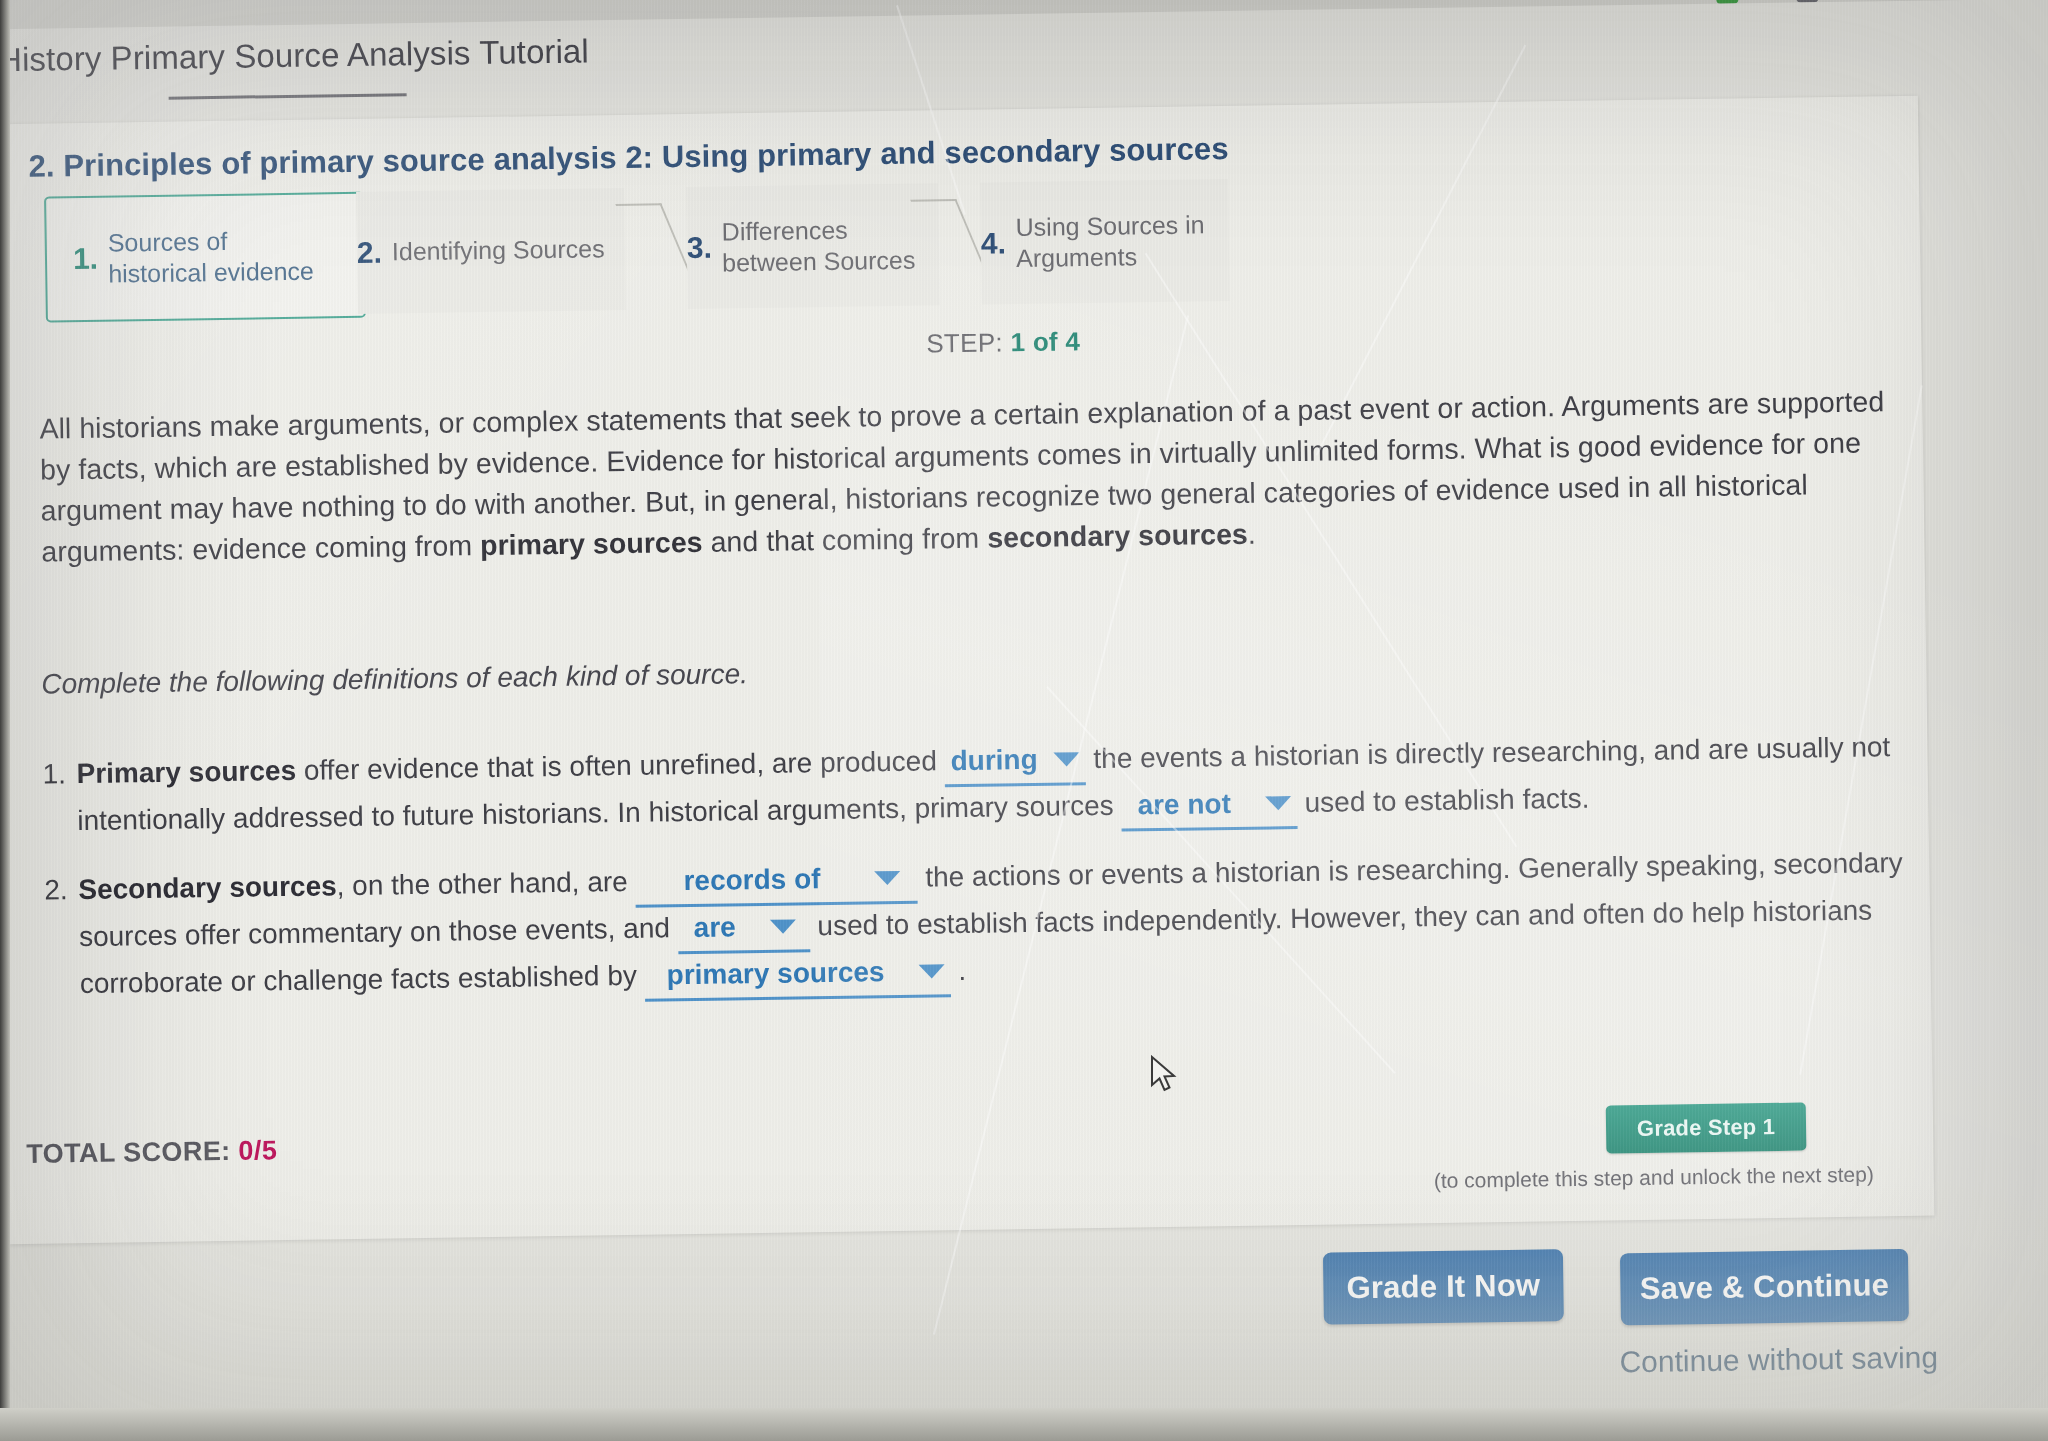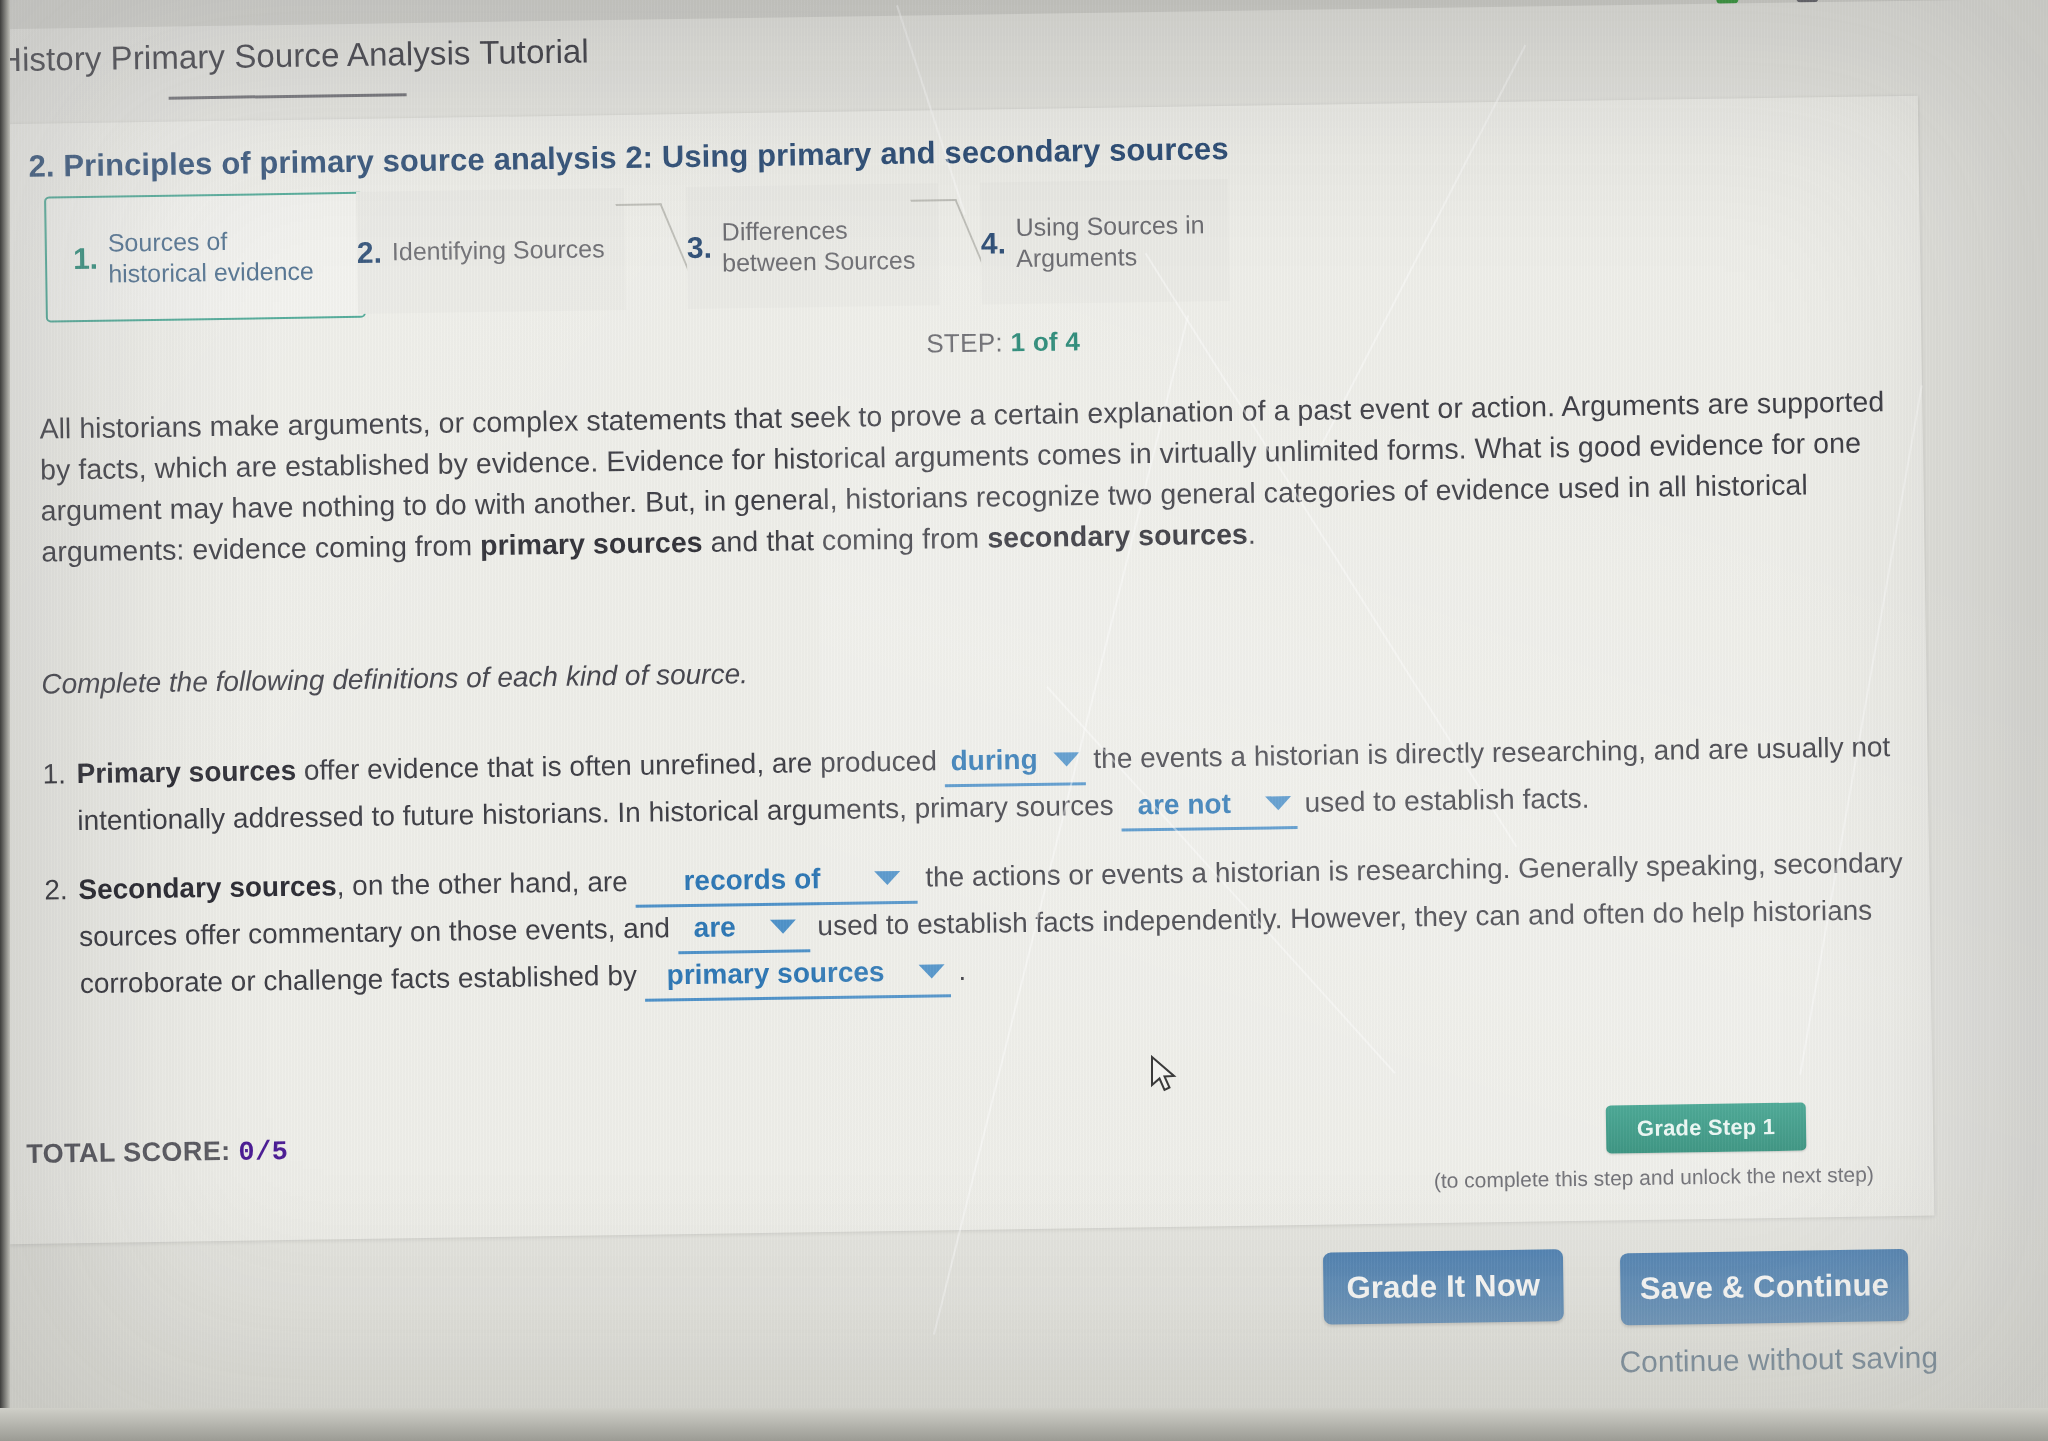--- a/index.html
+++ b/index.html
@@ -146,21 +146,21 @@
   .dd.mid .caret{margin-left:34px;}
   .dd.pri{min-width:268px;}
   .dd.pri .val{margin-left:16px;}
   .dd.pri .caret{margin-left:34px;}
 
   
   .total-score{
     position:absolute;left:18px;top:1015px;
     font-size:27px;font-weight:bold;color:#5c5c63;letter-spacing:.4px;
   }
-  .total-score b{color:#4c1d95;font-family:Liberation Mono, monospace;}
+  .total-score b{color:#be185d;}
 
   .grade-step{
     position:absolute;left:1598px;top:1005px;
     width:200px;height:48px;border-radius:5px;
     background:linear-gradient(180deg,#3aa08b 0%,#2e8d79 100%);
     color:#eaf7f3;font-size:22px;font-weight:bold;
     display:flex;align-items:center;justify-content:center;
     letter-spacing:.2px;
     box-shadow:0 1px 2px rgba(0,0,0,.18);
   }

